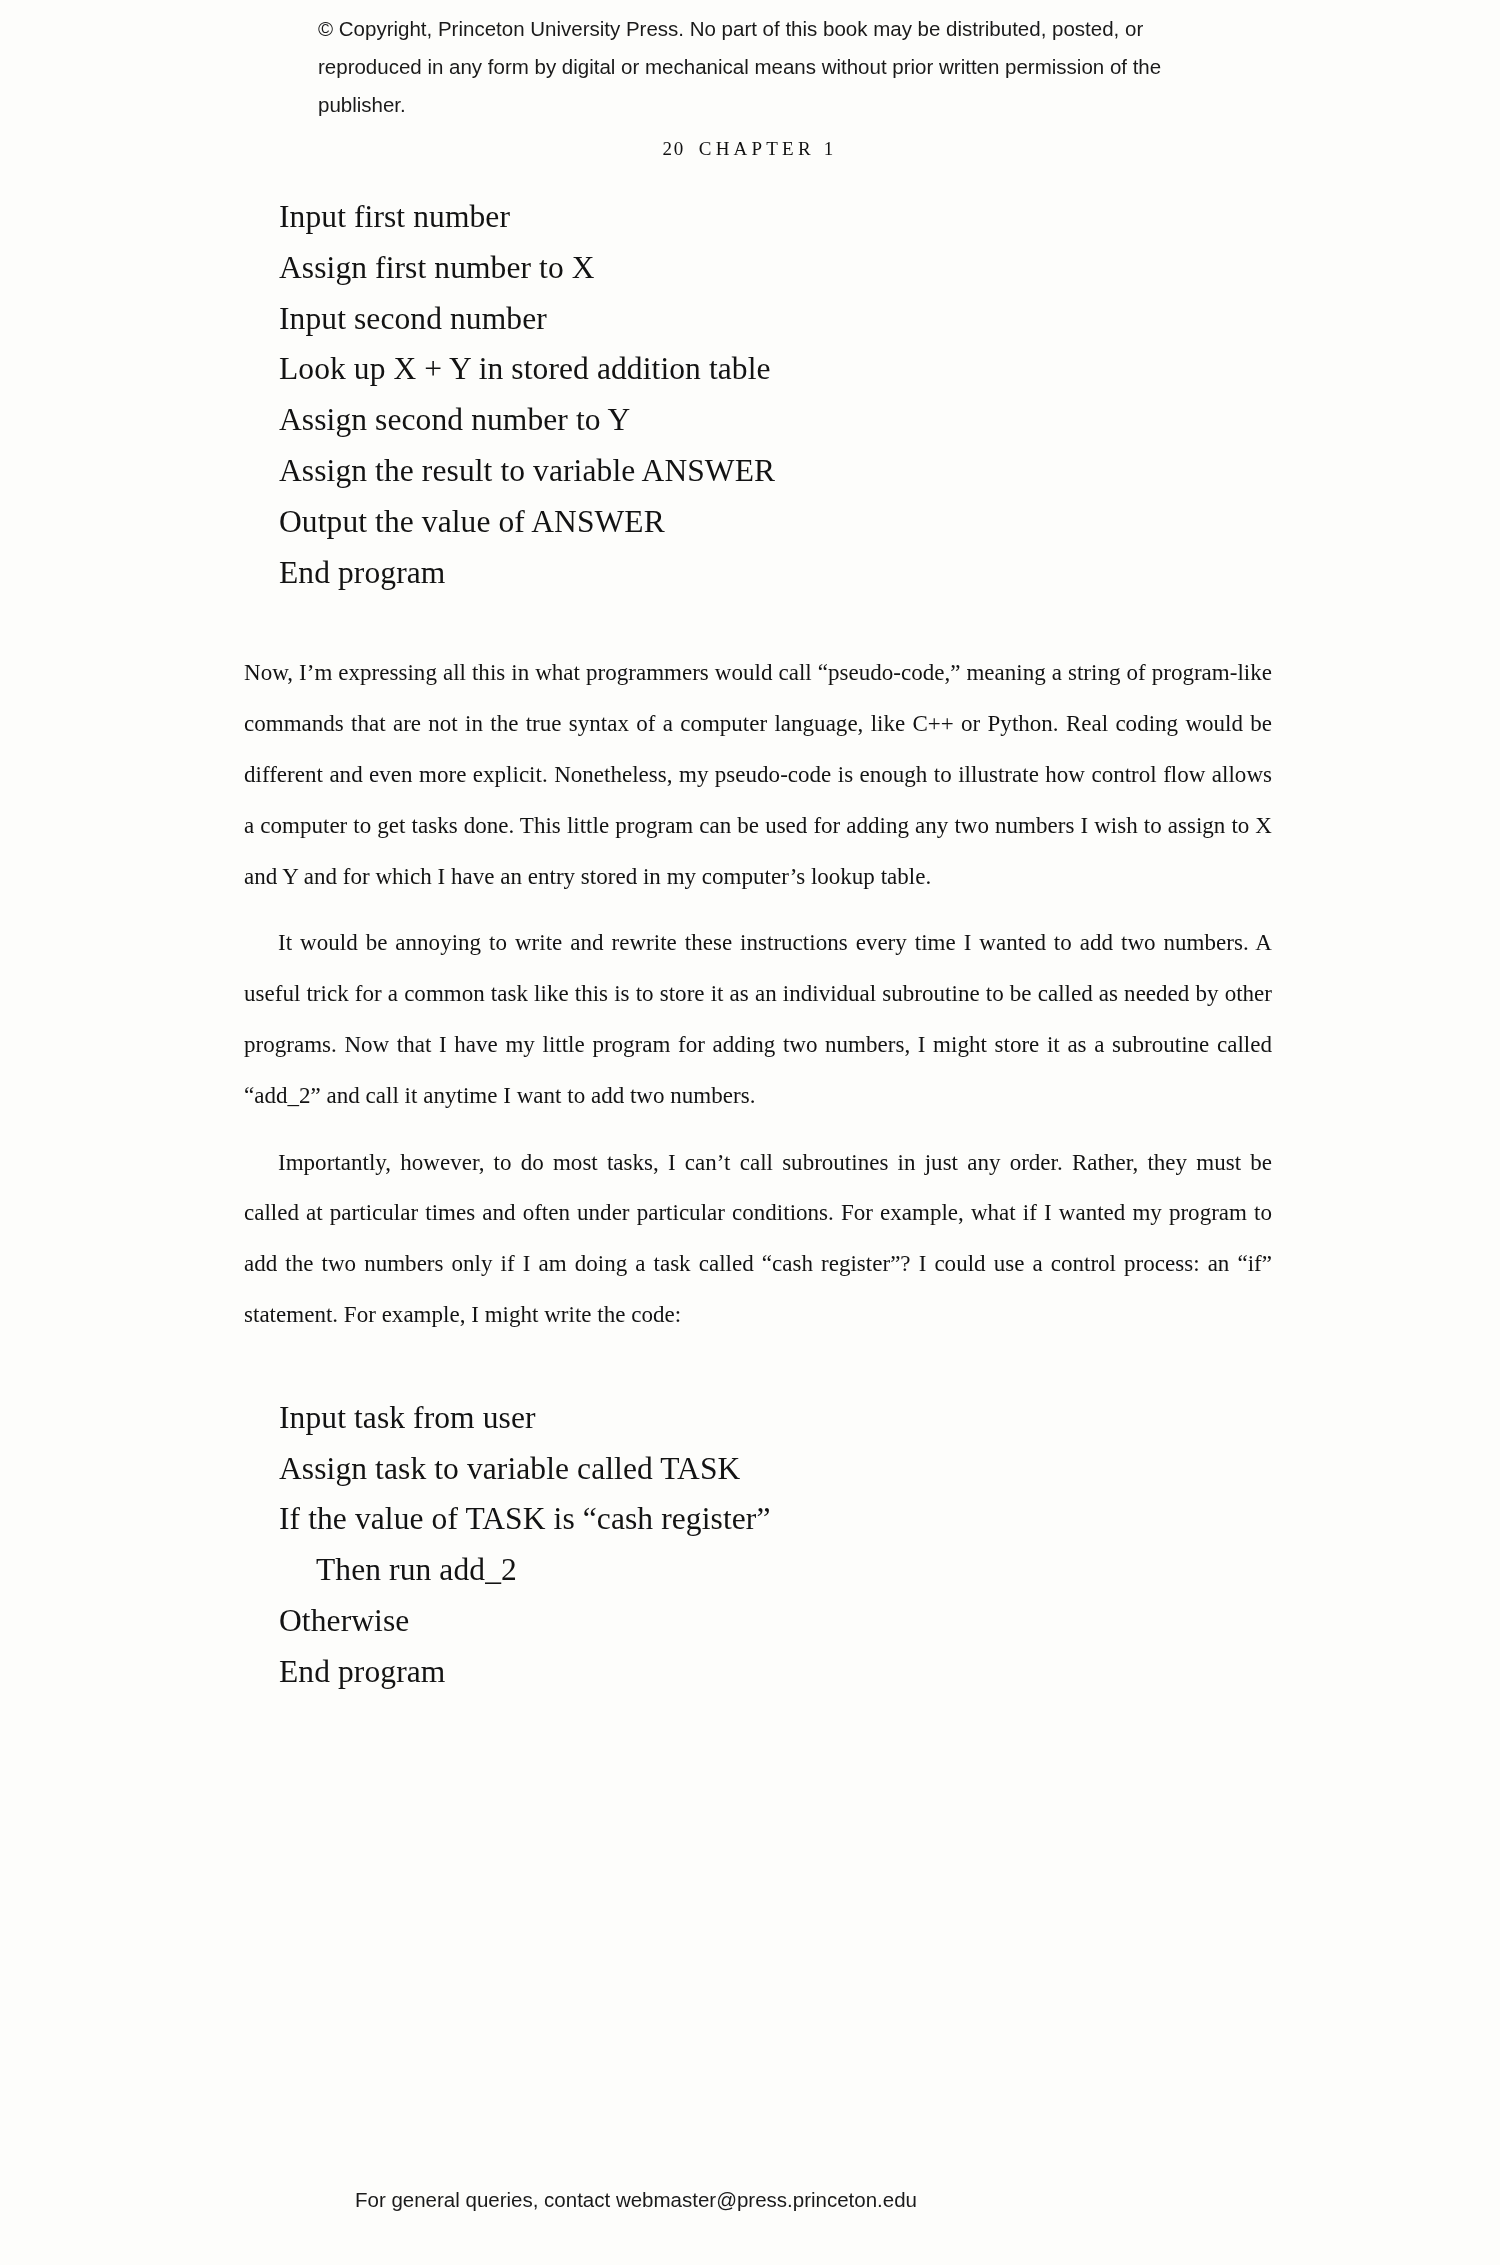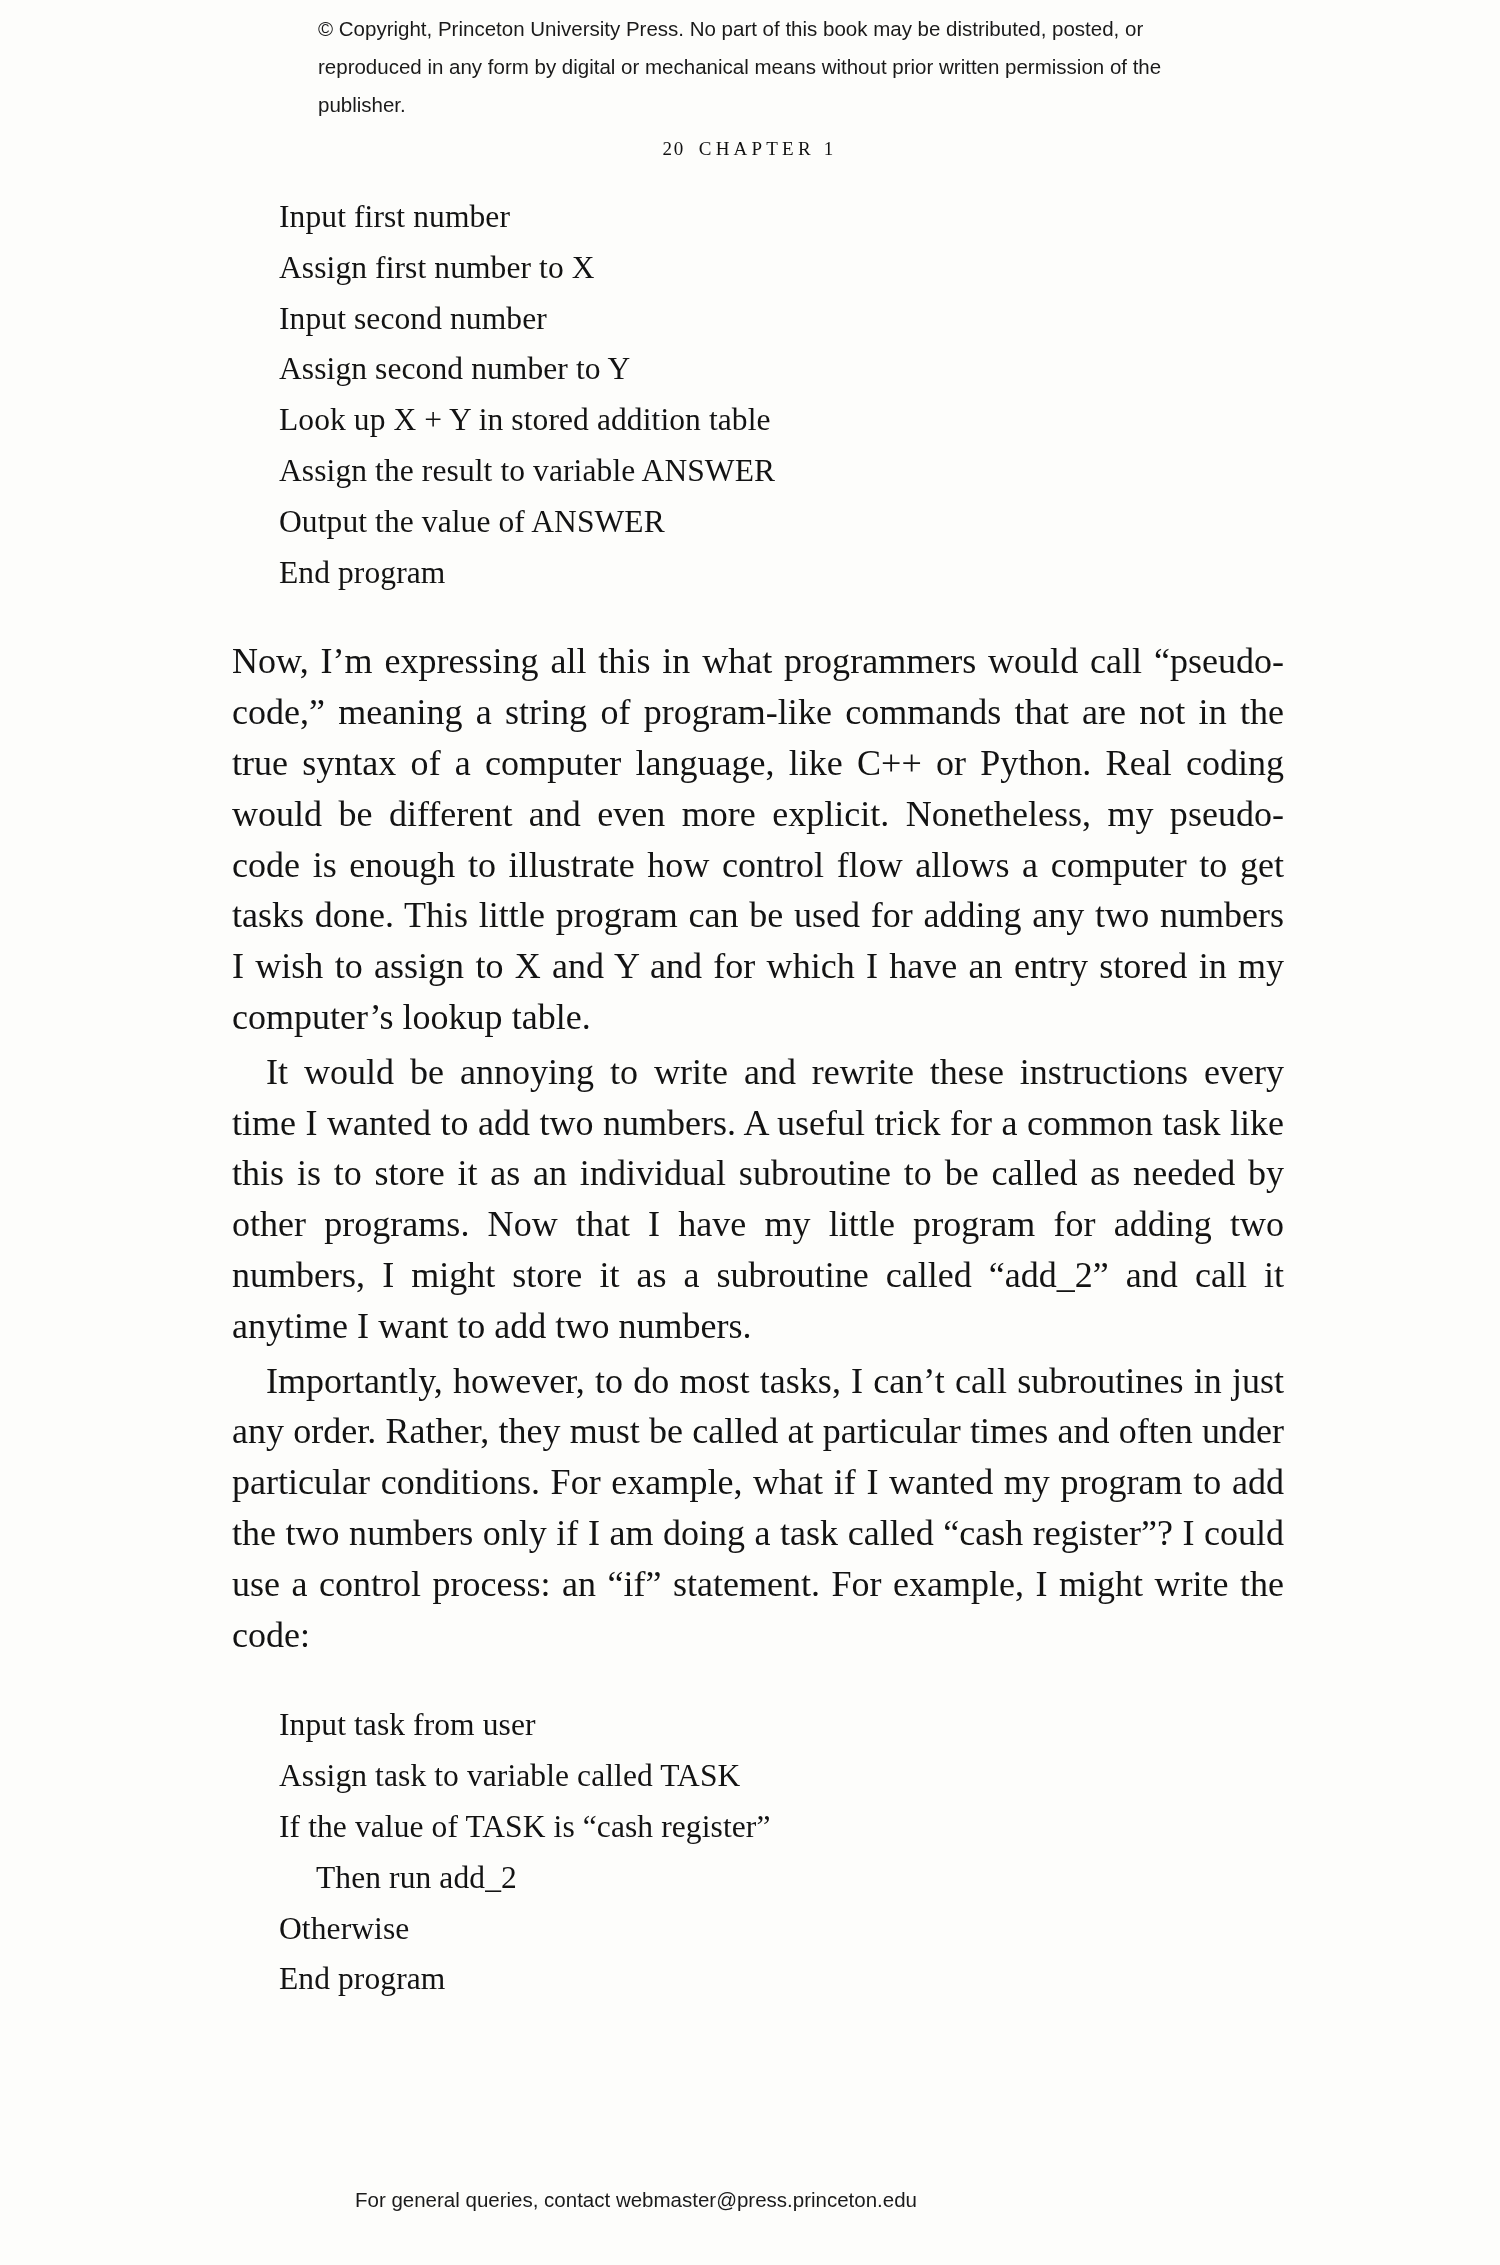--- a/index.html
+++ b/index.html
@@ -72,22 +72,22 @@
     line-height: 50.8px;
     white-space: pre;
     letter-spacing: 0.1px;
   }
   .code-block li.indented {
     padding-left: 37px;
   }
 
   
   p.body {
-    margin: 4px;
-    font-size: 36px;
+    margin: 16px;
+    font-size: 23px;
     line-height: 50.8px;
     text-align: justify;
     text-justify: inter-word;
     hyphens: manual;
     letter-spacing: 0.02px;
   }
   p.body.indent { text-indent: 34px; }
 
   .gap-after-code  { height: 28px; }
   .gap-before-code { height: 30px; }
@@ -114,22 +114,22 @@
   <div class="running-head">
     <span class="folio">20</span><span class="chap">CHAPTER 1</span>
   </div>
 
   <div class="textblock">
 
     <ul class="code-block">
       <li>Input first number</li>
       <li>Assign first number to X</li>
       <li>Input second number</li>
+      <li>Look up X + Y in stored addition table</li>
       <li>Assign second number to Y</li>
-      <li>Look up X + Y in stored addition table</li>
       <li>Assign the result to variable ANSWER</li>
       <li>Output the value of ANSWER</li>
       <li>End program</li>
     </ul>
 
     <div class="gap-after-code"></div>
 
     <p class="body">Now, I’m expressing all this in what programmers would call “pseudo-code,” meaning a string of program-like commands that are not in the true syntax of a computer language, like C++ or Python. Real coding would be different and even more explicit. Nonetheless, my pseudo-code is enough to illustrate how control flow allows a computer to get tasks done. This little program can be used for adding any two numbers I wish to assign to X and Y and for which I have an entry stored in my computer’s lookup table.</p>
 
     <p class="body indent">It would be annoying to write and rewrite these instructions every time I wanted to add two numbers. A useful trick for a common task like this is to store it as an individual subroutine to be called as needed by other programs. Now that I have my little program for adding two numbers, I might store it as a subroutine called “add_2” and call it anytime I want to add two numbers.</p>

